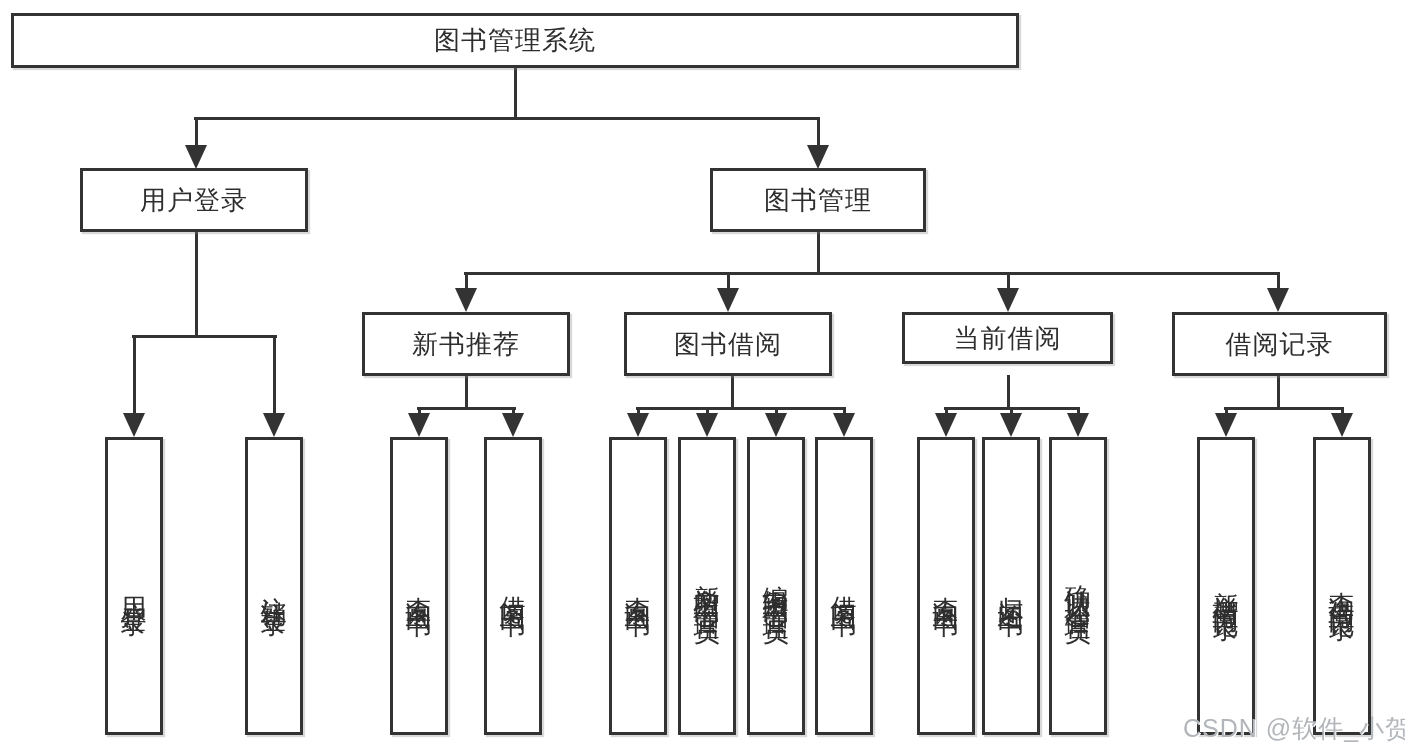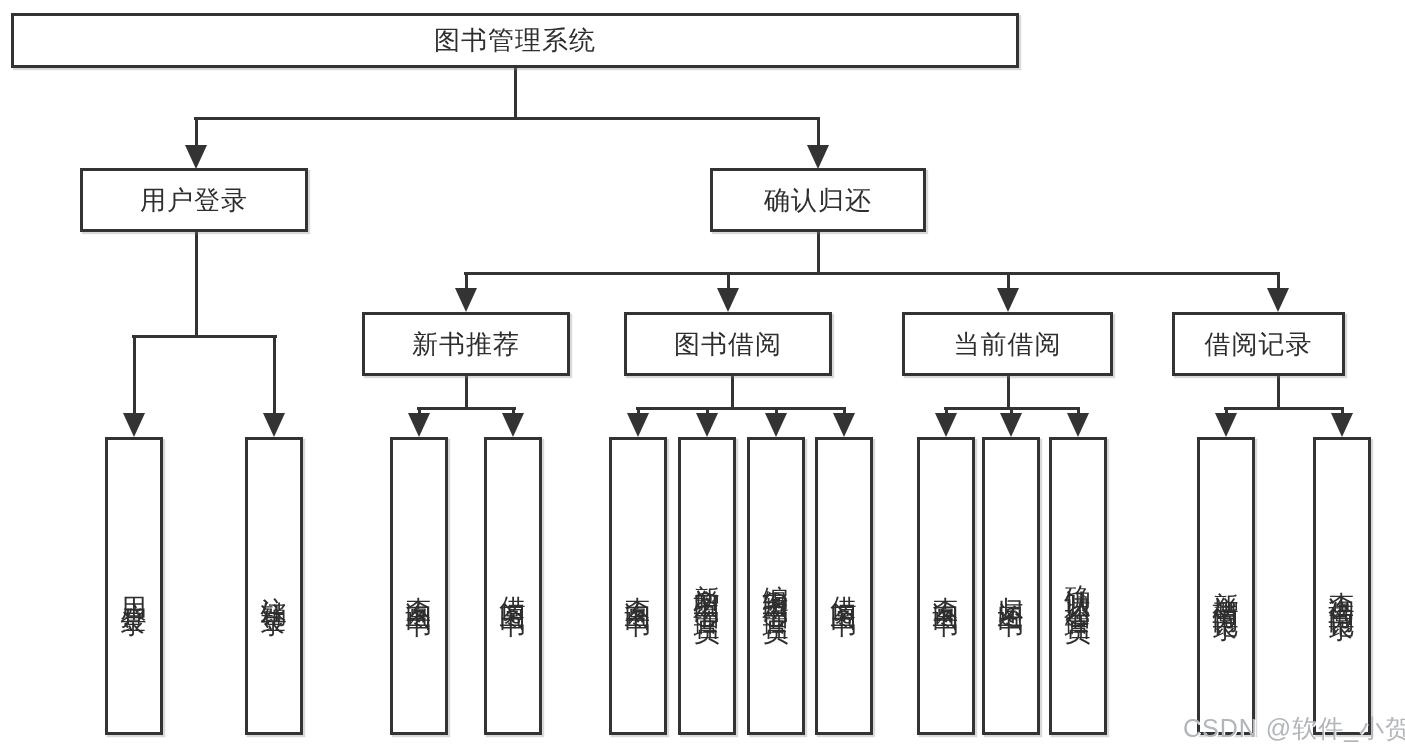--- a/index.html
+++ b/index.html
@@ -66,37 +66,37 @@
   <div class="box" style="left:11px;top:13px;width:1008px;height:55px">图书管理系统</div>
 
   <div class="vl" style="left:514px;top:67px;height:52px"></div>
   <div class="hl" style="left:194px;top:117px;width:626px"></div>
   <div class="vl" style="left:195px;top:117px;height:30px"></div>
   <div class="vl" style="left:817px;top:117px;height:30px"></div>
   <div class="ar" style="left:185px;top:145px"></div>
   <div class="ar" style="left:807px;top:145px"></div>
 
   <div class="box" style="left:80px;top:168px;width:228px;height:64px">用户登录</div>
-  <div class="box" style="left:710px;top:168px;width:216px;height:64px">确认归还</div>
+  <div class="box" style="left:710px;top:168px;width:216px;height:64px">图书管理</div>
 
   <div class="vl" style="left:817px;top:231px;height:42px"></div>
   <div class="hl" style="left:464px;top:272px;width:816px"></div>
   <div class="vl" style="left:465px;top:272px;height:18px"></div>
   <div class="vl" style="left:727px;top:272px;height:18px"></div>
   <div class="vl" style="left:1007px;top:272px;height:18px"></div>
   <div class="vl" style="left:1277px;top:272px;height:18px"></div>
   <div class="ar" style="left:455px;top:288px"></div>
   <div class="ar" style="left:717px;top:288px"></div>
   <div class="ar" style="left:997px;top:288px"></div>
   <div class="ar" style="left:1267px;top:288px"></div>
 
   <div class="box" style="left:624px;top:312px;width:208px;height:64px">图书借阅</div>
   <div class="box" style="left:362px;top:312px;width:208px;height:64px">新书推荐</div>
-  <div class="box" style="left:902px;top:312px;width:211px;height:64px">当前借阅</div>
-  <div class="box" style="left:1172px;top:312px;width:173px;height:64px">借阅记录</div>
+  <div class="box" style="left:902px;top:312px;width:211px;height:52px">当前借阅</div>
+  <div class="box" style="left:1172px;top:312px;width:215px;height:64px">借阅记录</div>
 
   <div class="vl" style="left:195px;top:231px;height:106px"></div>
   <div class="hl" style="left:132px;top:335px;width:145px"></div>
   <div class="vl" style="left:133px;top:335px;height:80px"></div>
   <div class="vl" style="left:273px;top:335px;height:80px"></div>
   <div class="ar" style="left:123px;top:413px"></div>
   <div class="ar" style="left:263px;top:413px"></div>
 
   <div class="vl" style="left:465px;top:375px;height:34px"></div>
   <div class="hl" style="left:417px;top:407px;width:99px"></div>

